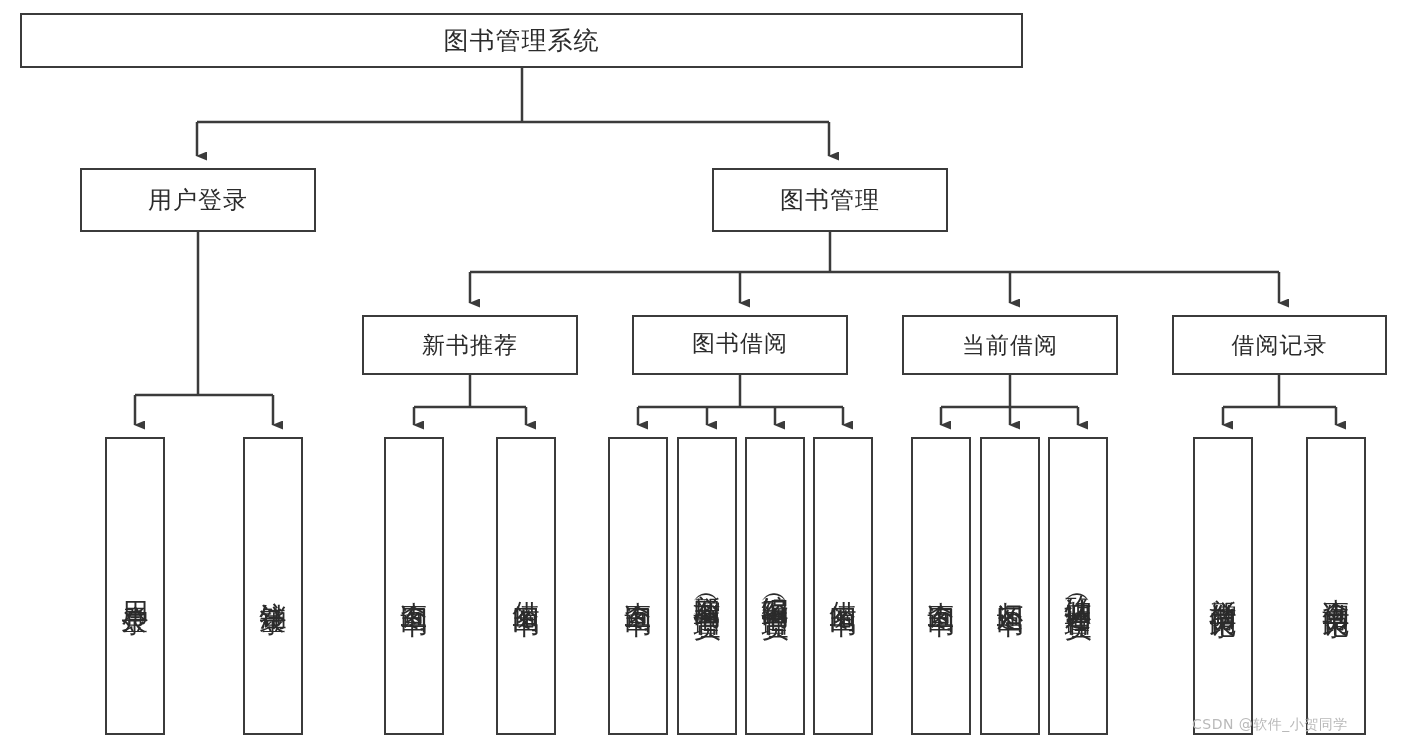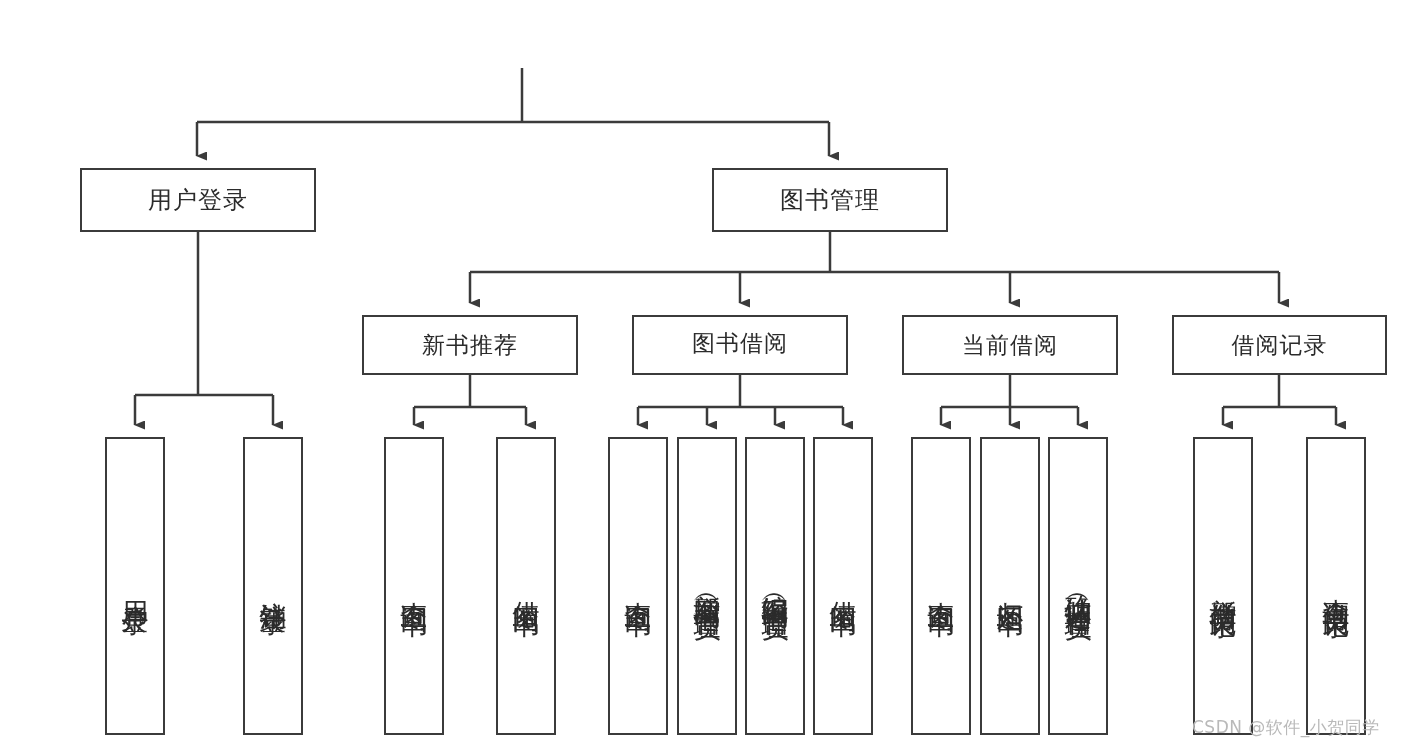--- a/index.html
+++ b/index.html
@@ -54,21 +54,21 @@
   .node-leaf .label {
     writing-mode: vertical-rl;
     text-orientation: upright;
     font-size: 27px;
     line-height: 1.12;
     letter-spacing: 3px;
     white-space: nowrap;
   }
   .watermark {
     position: absolute;
-    font-size: 17px;
+    font-size: 14px;
     color: #b9b9b9;
     white-space: nowrap;
     z-index: 3;
     letter-spacing: 0.5px;
   }
 </style>
 </head>
 <body>
 
 <div id="canvas">
@@ -116,20 +116,23 @@
       <path d="M1010,407 L1010,425" marker-end="url(#arrow)"></path>
       <path d="M1078,407 L1078,425" marker-end="url(#arrow)"></path>
 
       <path d="M1279,375 L1279,407"></path>
       <path d="M1223,407 L1336,407"></path>
       <path d="M1223,407 L1223,425" marker-end="url(#arrow)"></path>
       <path d="M1336,407 L1336,425" marker-end="url(#arrow)"></path>
     </g>
   </svg>
 
+  <div class="node node-root" style="left:20px; top:13px; width:1003px; height:55px;">
+    <span class="label">图书管理系统</span>
+  </div>
 
   <div class="node node-l2" style="left:80px; top:168px; width:236px; height:64px;">
     <span class="label">用户登录</span>
   </div>
   <div class="node node-l3" style="left:362px; top:315px; width:216px; height:60px;">
     <span class="label">新书推荐</span>
   </div>
 
   <div class="node node-l2" style="left:712px; top:168px; width:236px; height:64px;">
     <span class="label">图书管理</span>

